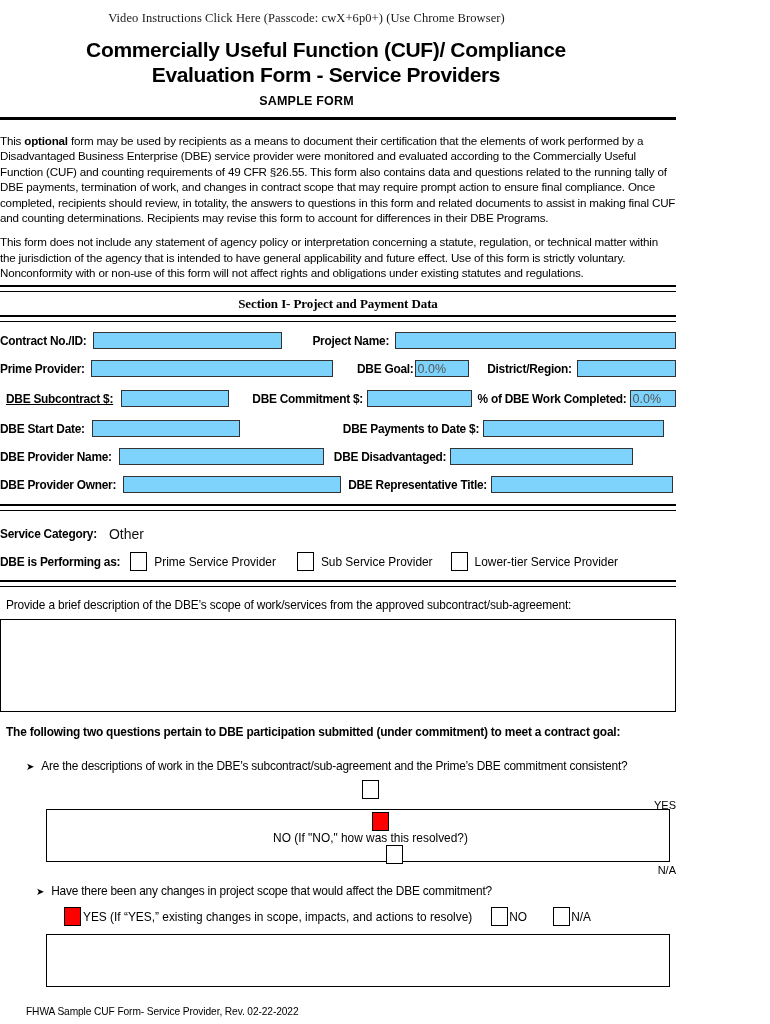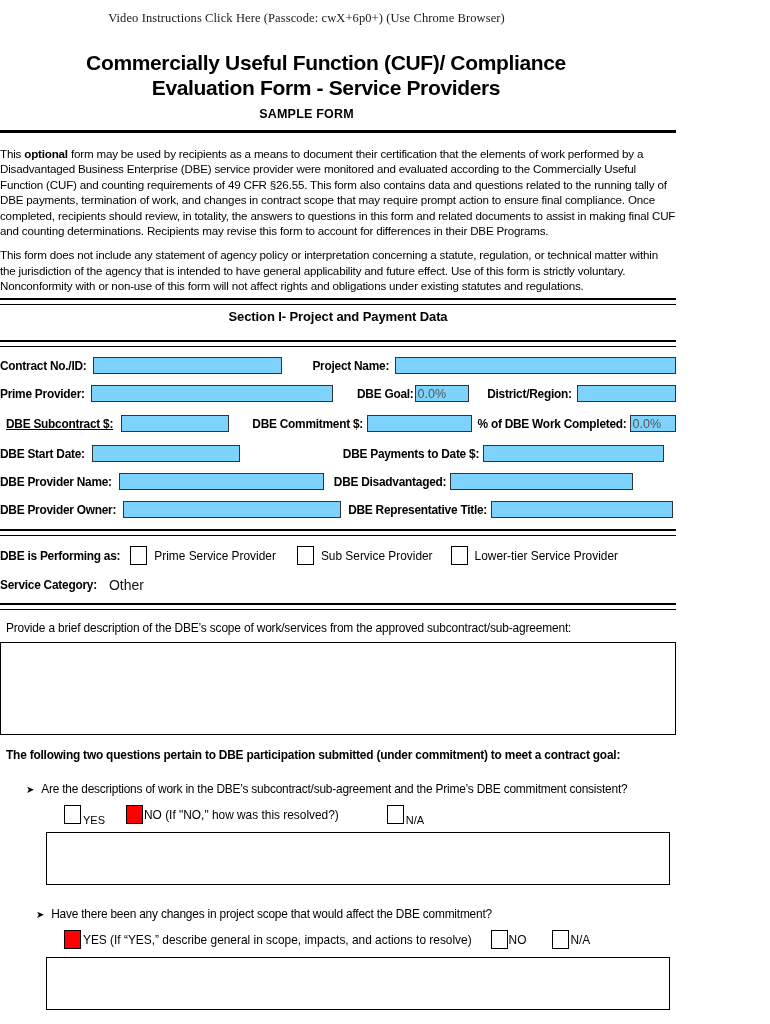--- a/index.html
+++ b/index.html
@@ -30,21 +30,21 @@
     color: #1a1a1a;
     padding-top: 11px;
     letter-spacing: 0.1px;
   }
   .doc-title {
     text-align: center;
     font-size: 21px;
     font-weight: bold;
     line-height: 25px;
     letter-spacing: -0.35px;
-    margin-top: 24px;
+    margin-top: 11px;
     color: #000;
     padding-left: 39px;
   }
   .doc-subtitle {
     text-align: center;
     font-size: 12.5px;
     font-weight: bold;
     letter-spacing: 0.2px;
     margin-top: 7px;
   }
@@ -80,22 +80,23 @@
   .intro p:last-child { margin-bottom: 4px; }
   .intro b { font-weight: bold; }
 
   
   .section-band {
     width: 676px;
     margin: 0 auto;
     text-align: center;
     font-size: 13px;
     font-weight: bold;
-    padding: 4px 0 16px 0;
+    padding: 4px 0 3px 0;
     letter-spacing: -0.1px;
+    font-family: Liberation Serif, serif;
   }
 
   
   .form-zone {
     width: 676px;
     margin: 0 auto;
     padding-top: 6px;
   }
   .frow {
     display: flex;
@@ -250,75 +251,75 @@
       <span class="lbl" style="margin-left:7px;">DBE Representative Title:</span>
       <div class="fbox" style="width:182px; margin-left:4px;"></div>
     </div>
   </div>
 
   <div class="rule-area" style="margin-top:6px;">
     <div class="rule-double"></div>
   </div>
 
   <div class="form-zone" style="padding-top:7px;">
-    <div class="frow">
-      <span class="lbl">DBE is Performing as:</span>
-
-      <span class="cbx" style="margin-left:10px;"></span>
-      <span class="lbl-n" style="margin-left:7px;">Prime Service Provider</span>
-
-      <span class="cbx" style="margin-left:21px;"></span>
-      <span class="lbl-n" style="margin-left:7px;">Sub  Service  Provider</span>
-
-      <span class="cbx" style="margin-left:18px;"></span>
-      <span class="lbl-n" style="margin-left:7px;">Lower-tier Service Provider</span>
-    </div>
-
     <div class="frow" style="margin-top:3px;">
       <span class="lbl">Service Category:</span>
       <span style="margin-left:12px; font-size:14px; color:#111;">Other</span>
     </div>
+
+    <div class="frow">
+      <span class="lbl">DBE is Performing as:</span>
+
+      <span class="cbx" style="margin-left:10px;"></span>
+      <span class="lbl-n" style="margin-left:7px;">Prime Service Provider</span>
+
+      <span class="cbx" style="margin-left:21px;"></span>
+      <span class="lbl-n" style="margin-left:7px;">Sub  Service  Provider</span>
+
+      <span class="cbx" style="margin-left:18px;"></span>
+      <span class="lbl-n" style="margin-left:7px;">Lower-tier Service Provider</span>
+    </div>
   </div>
 
   <div class="rule-area" style="margin-top:5px;">
     <div class="rule-double"></div>
   </div>
 
   <div class="form-zone" style="padding-top:11px;">
     <div class="prompt" style="padding-left:6px;">Provide a brief description of the DBE’s scope of work/services from the approved subcontract/sub-agreement:</div>
     <div class="bigbox" style="height:93px; margin-top:7px;"></div>
 
     <div class="prompt-b" style="margin-top:13px; padding-left:6px;">The following two questions pertain to DBE participation submitted (under commitment) to meet a contract goal:</div>
 
     <div class="bullet-row" style="margin-top:20px; padding-left:26px;">
       <span class="arrow">➤</span>
       <span>Are the descriptions of work in the DBE’s subcontract/sub-agreement and the Prime’s DBE commitment consistent?</span>
     </div>
 
-    <div class="frow" style="margin-top:6px; padding-left:64px; height:24px;">
+    <div class="frow" style="margin-top:6px; padding-left:64px; height:24px;flex-direction:column;">
       <span class="cbx"></span>
       <span class="lbl-n" style="margin-left:2px; align-self:flex-end; padding-bottom:1px; font-size:11px;">YES</span>
 
       <span class="cbx filled" style="margin-left:21px;"></span>
       <span class="lbl-n" style="margin-left:1px;">NO (If "NO," how was this resolved?)</span>
 
       <span class="cbx" style="margin-left:48px;"></span>
       <span class="lbl-n" style="margin-left:2px; align-self:flex-end; padding-bottom:1px; font-size:11px;">N/A</span>
     </div>
 
     <div class="bigbox" style="height:53px; margin-top:5px; margin-left:46px; width:624px;"></div>
 
     <div class="bullet-row" style="margin-top:22px; padding-left:36px;">
       <span class="arrow">➤</span>
       <span>Have there been any changes in project scope that would affect the DBE commitment?</span>
     </div>
 
     <div class="frow" style="margin-top:6px; padding-left:64px; height:24px;">
       <span class="cbx filled"></span>
-      <span class="lbl-n" style="margin-left:2px;">YES (If “YES,” describe general in scope, impacts, and actions to resolve)</span>
+      <span class="lbl-n" style="margin-left:2px;">YES (If “YES,” existing changes in scope, impacts, and actions to resolve)</span>
 
       <span class="cbx" style="margin-left:19px;"></span>
       <span class="lbl-n" style="margin-left:1px;">NO</span>
 
       <span class="cbx" style="margin-left:26px;"></span>
       <span class="lbl-n" style="margin-left:1px;">N/A</span>
     </div>
 
     <div class="bigbox" style="height:53px; margin-top:5px; margin-left:46px; width:624px;"></div>
 

